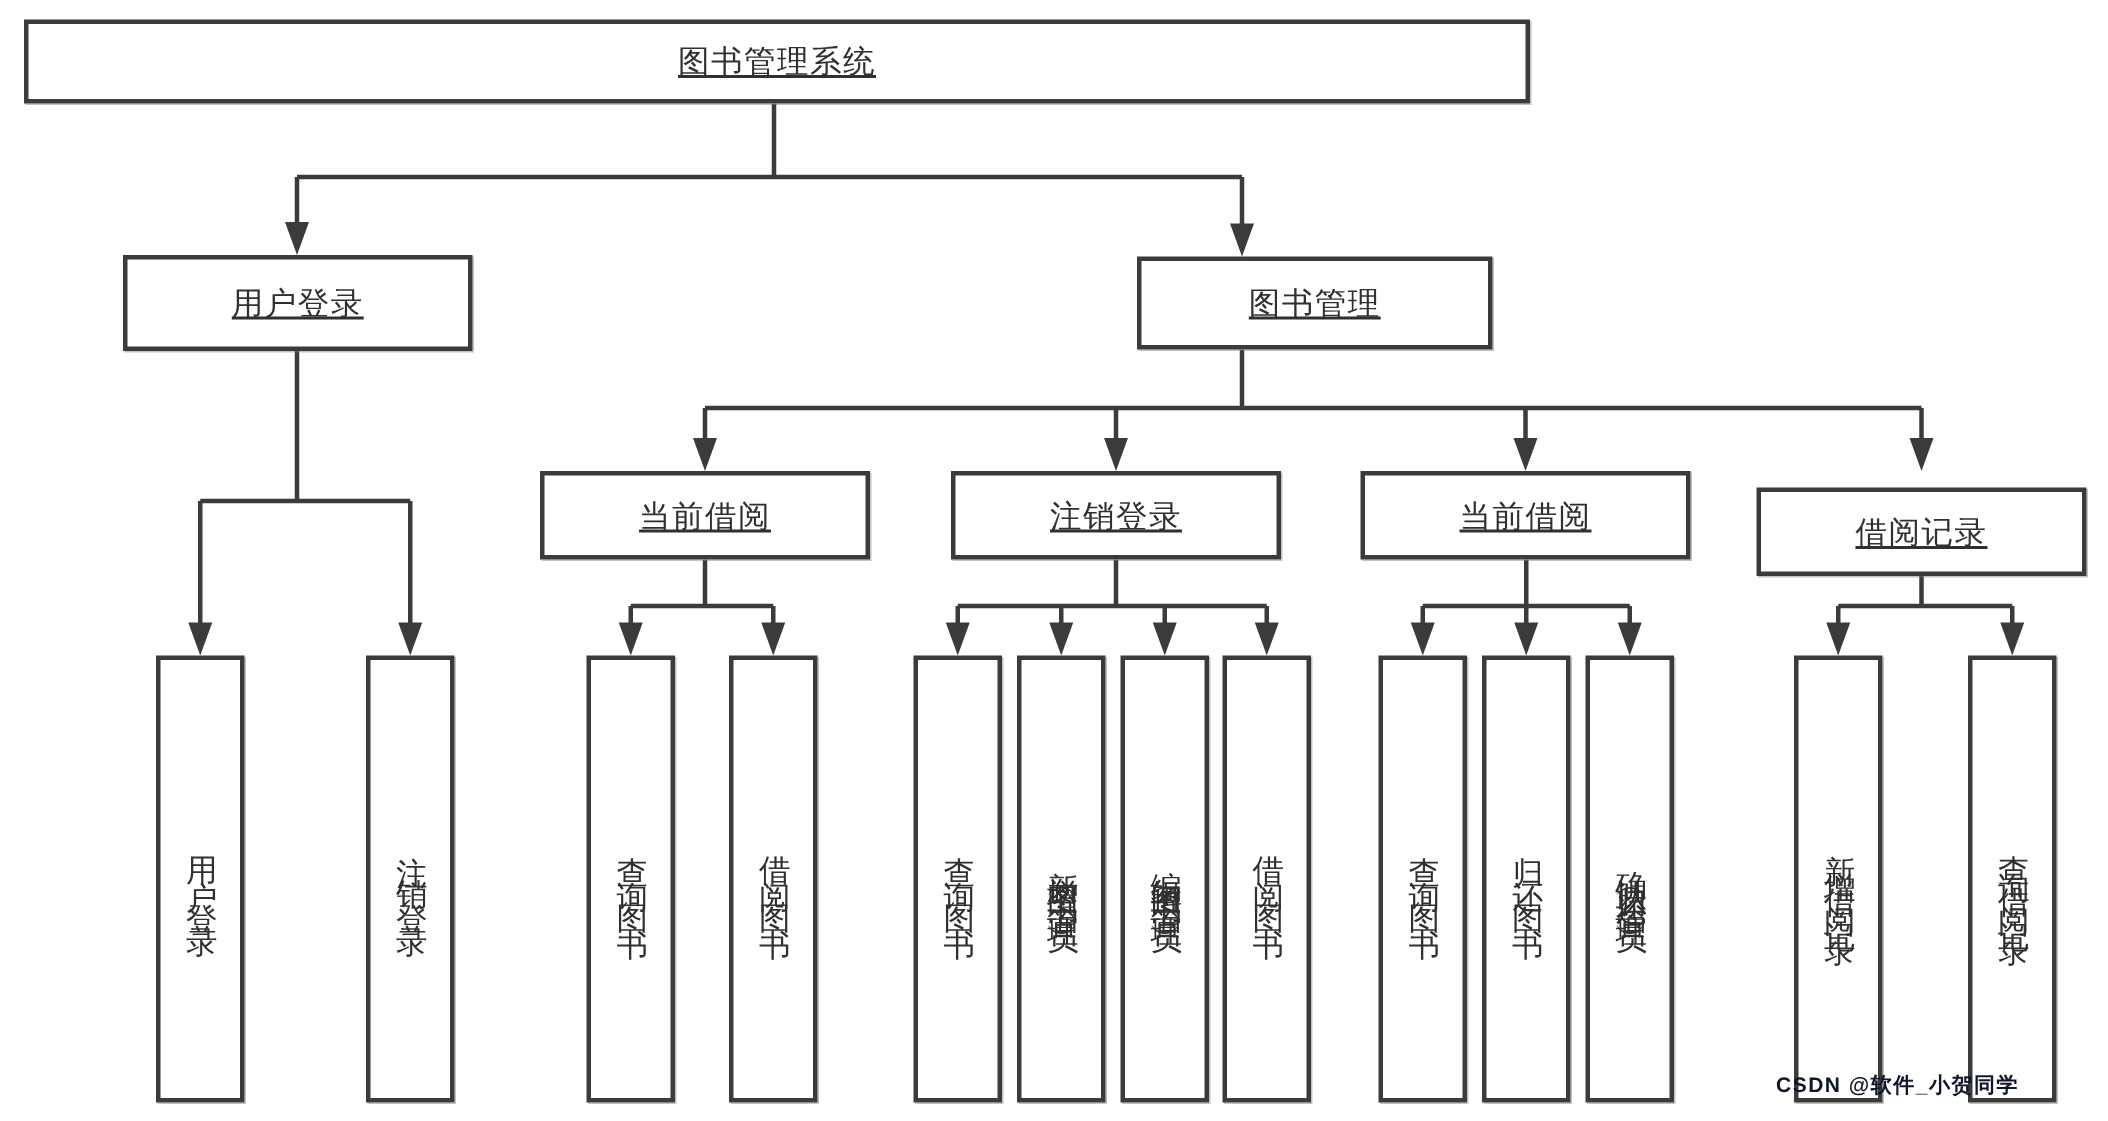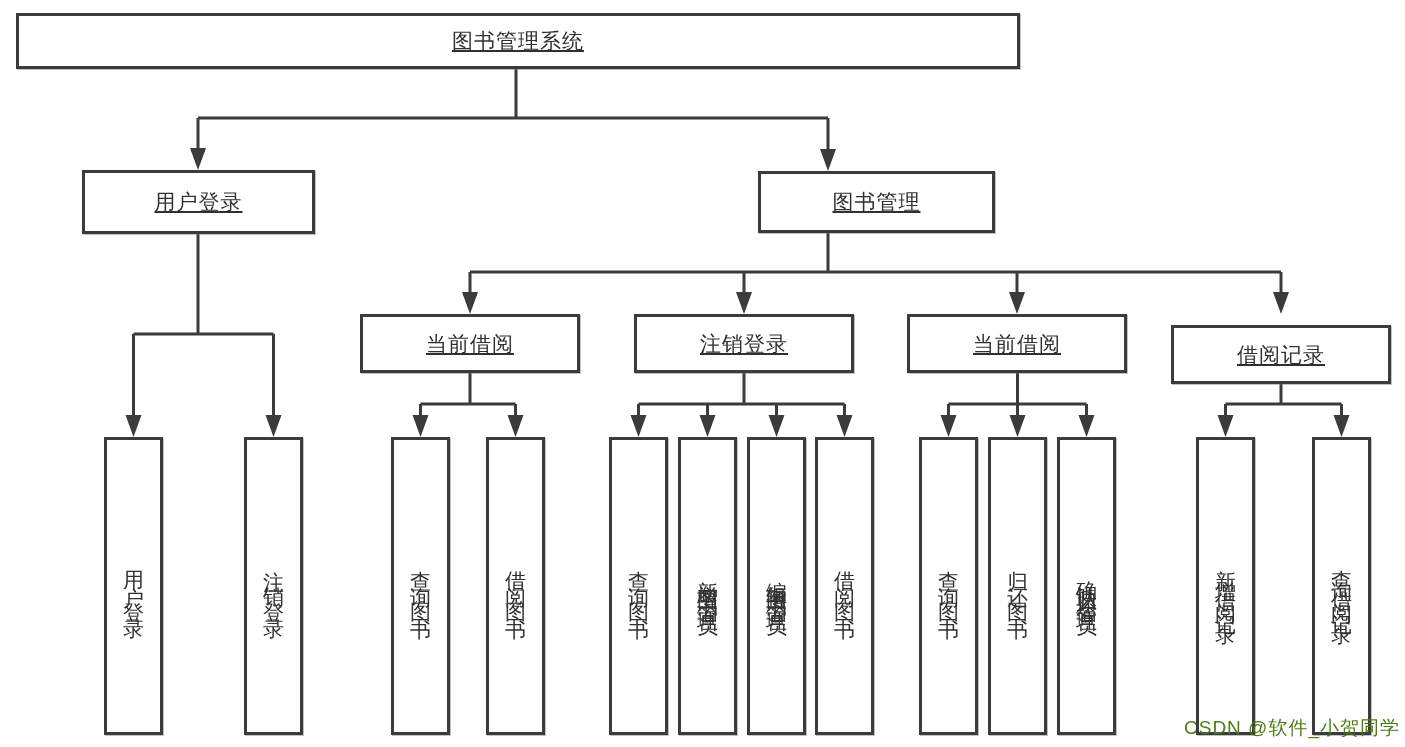--- a/index.html
+++ b/index.html
@@ -53,24 +53,25 @@
     font-size: 21px;
     color: #303030;
   }
   .ls-wide  { letter-spacing: 16px; }  
   .ls-mid   { letter-spacing: 11px; }  
   .ls-tight { letter-spacing: 5px; }   
   .watermark {
     position: absolute;
     left: 1184px;
     top: 715px;
-    font-size: 19px;
-    color: #4d7c0f;
+    font-size: 14px;
+    color: #0f172a;
     letter-spacing: 1px;
     white-space: nowrap;
+    font-weight: bold;
   }
 </style>
 </head>
 <body>
 
 <div class="canvas">
 
   <svg class="connectors" width="1405" height="747" viewBox="0 0 1405 747" xmlns="http://www.w3.org/2000/svg">
     <g stroke="#3b3b3b" stroke-width="3" fill="none">
 

